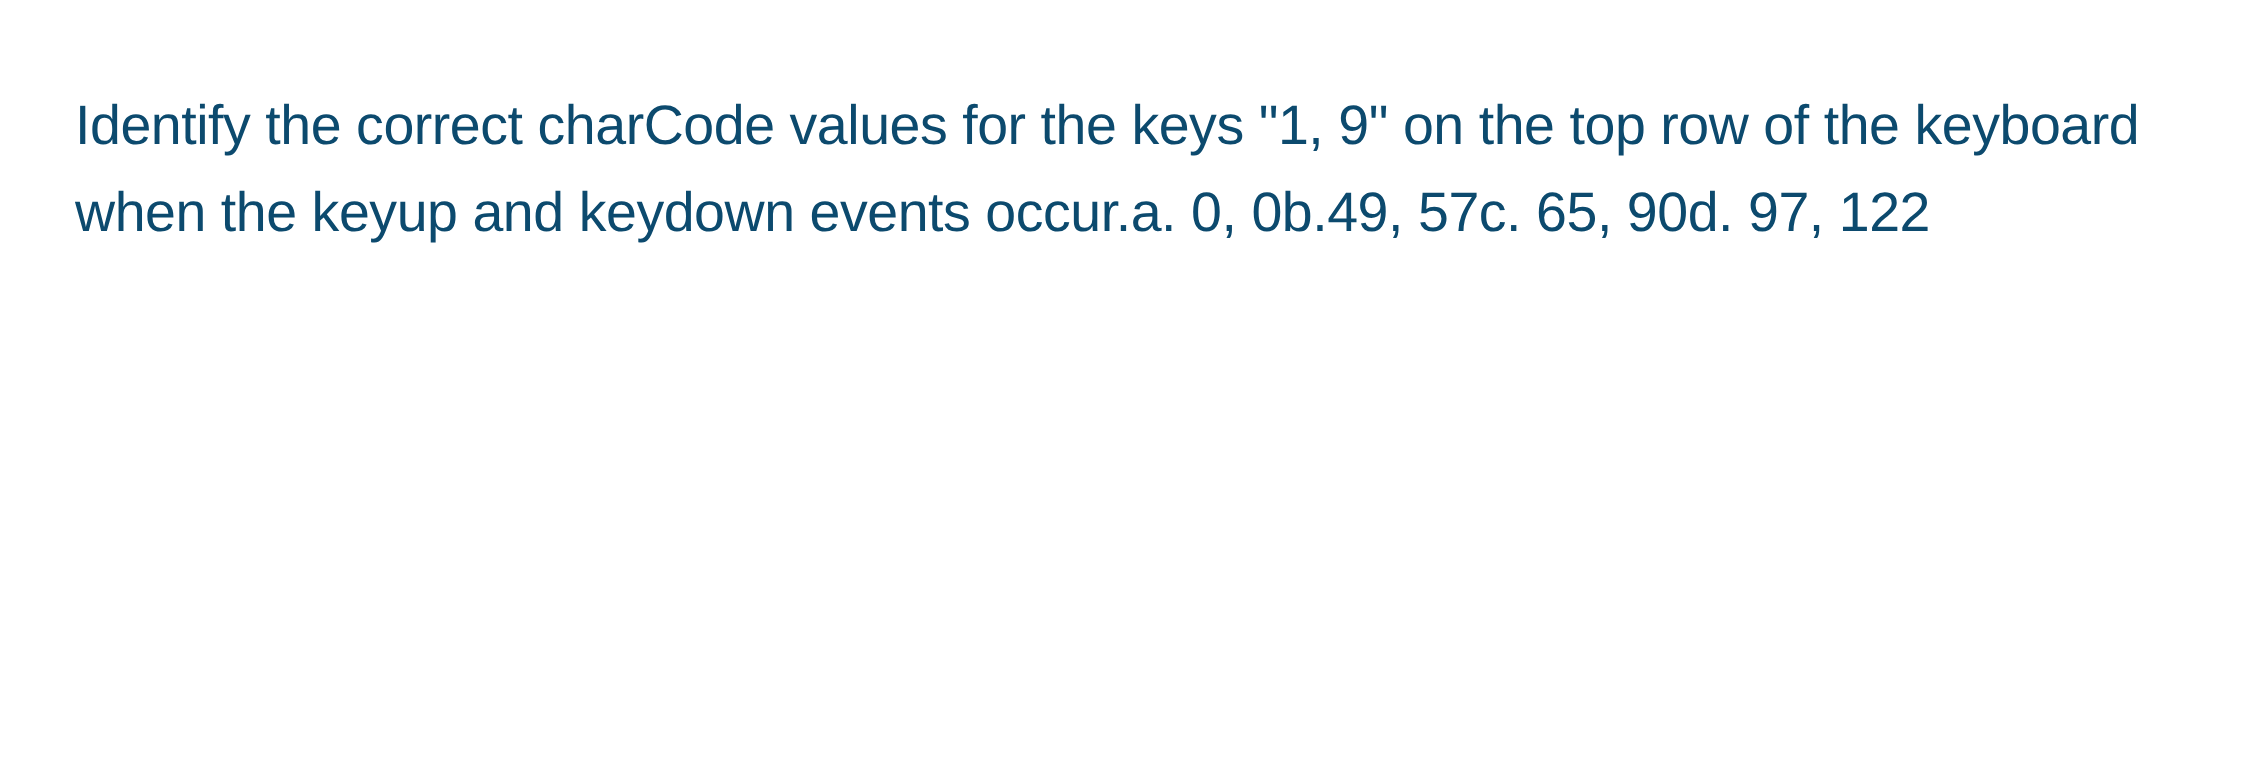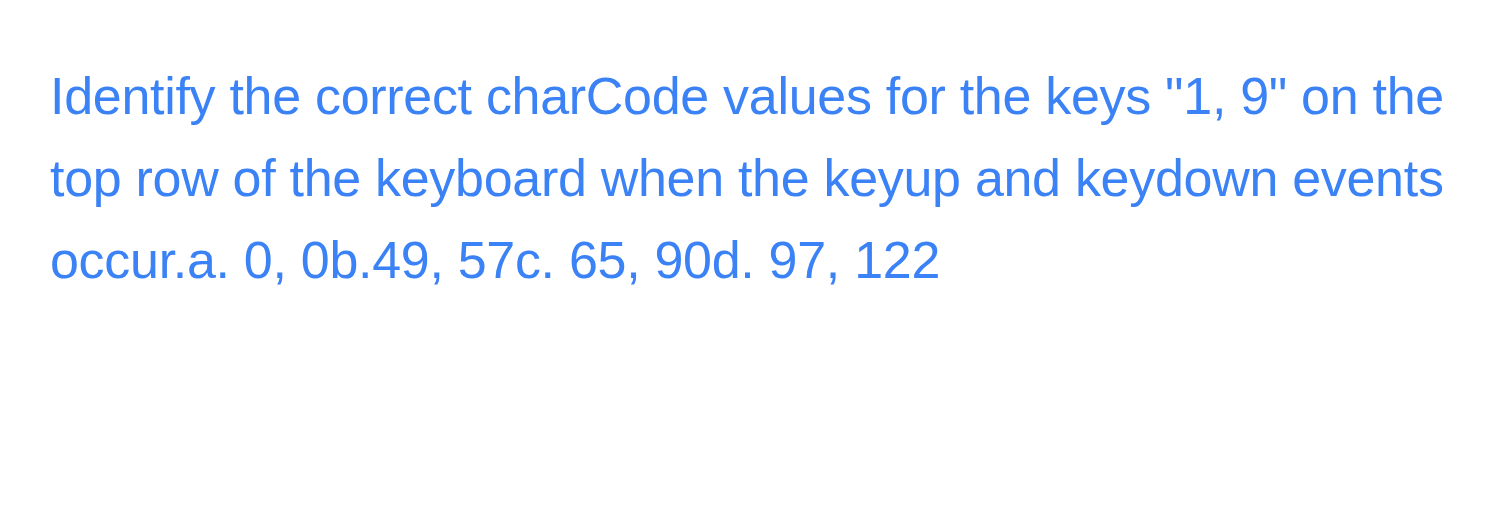--- a/index.html
+++ b/index.html
@@ -8,23 +8,23 @@
       box-sizing: border-box;
     }
     body {
       width: 1500px;
       height: 512px;
       background: #ffffff;
       font-family: -apple-system, BlinkMacSystemFont, "Segoe UI", Helvetica, Arial, sans-serif;
       padding: 55px 50px;
     }
     .question-text {
-      font-size: 52px;
+      font-size: 37px;
       line-height: 1.58;
-      color: #3b82f6;
+      color: #0c4a6e;
       font-weight: 400;
       letter-spacing: -0.3px;
     }
   </style>
 </head>
 <body>
 
 <div class="question-text">Identify the correct charCode values for the keys "1, 9" on the top row of the keyboard when the keyup and keydown events occur.a. 0, 0b.49, 57c. 65, 90d. 97, 122</div>
 
 </body></html>

